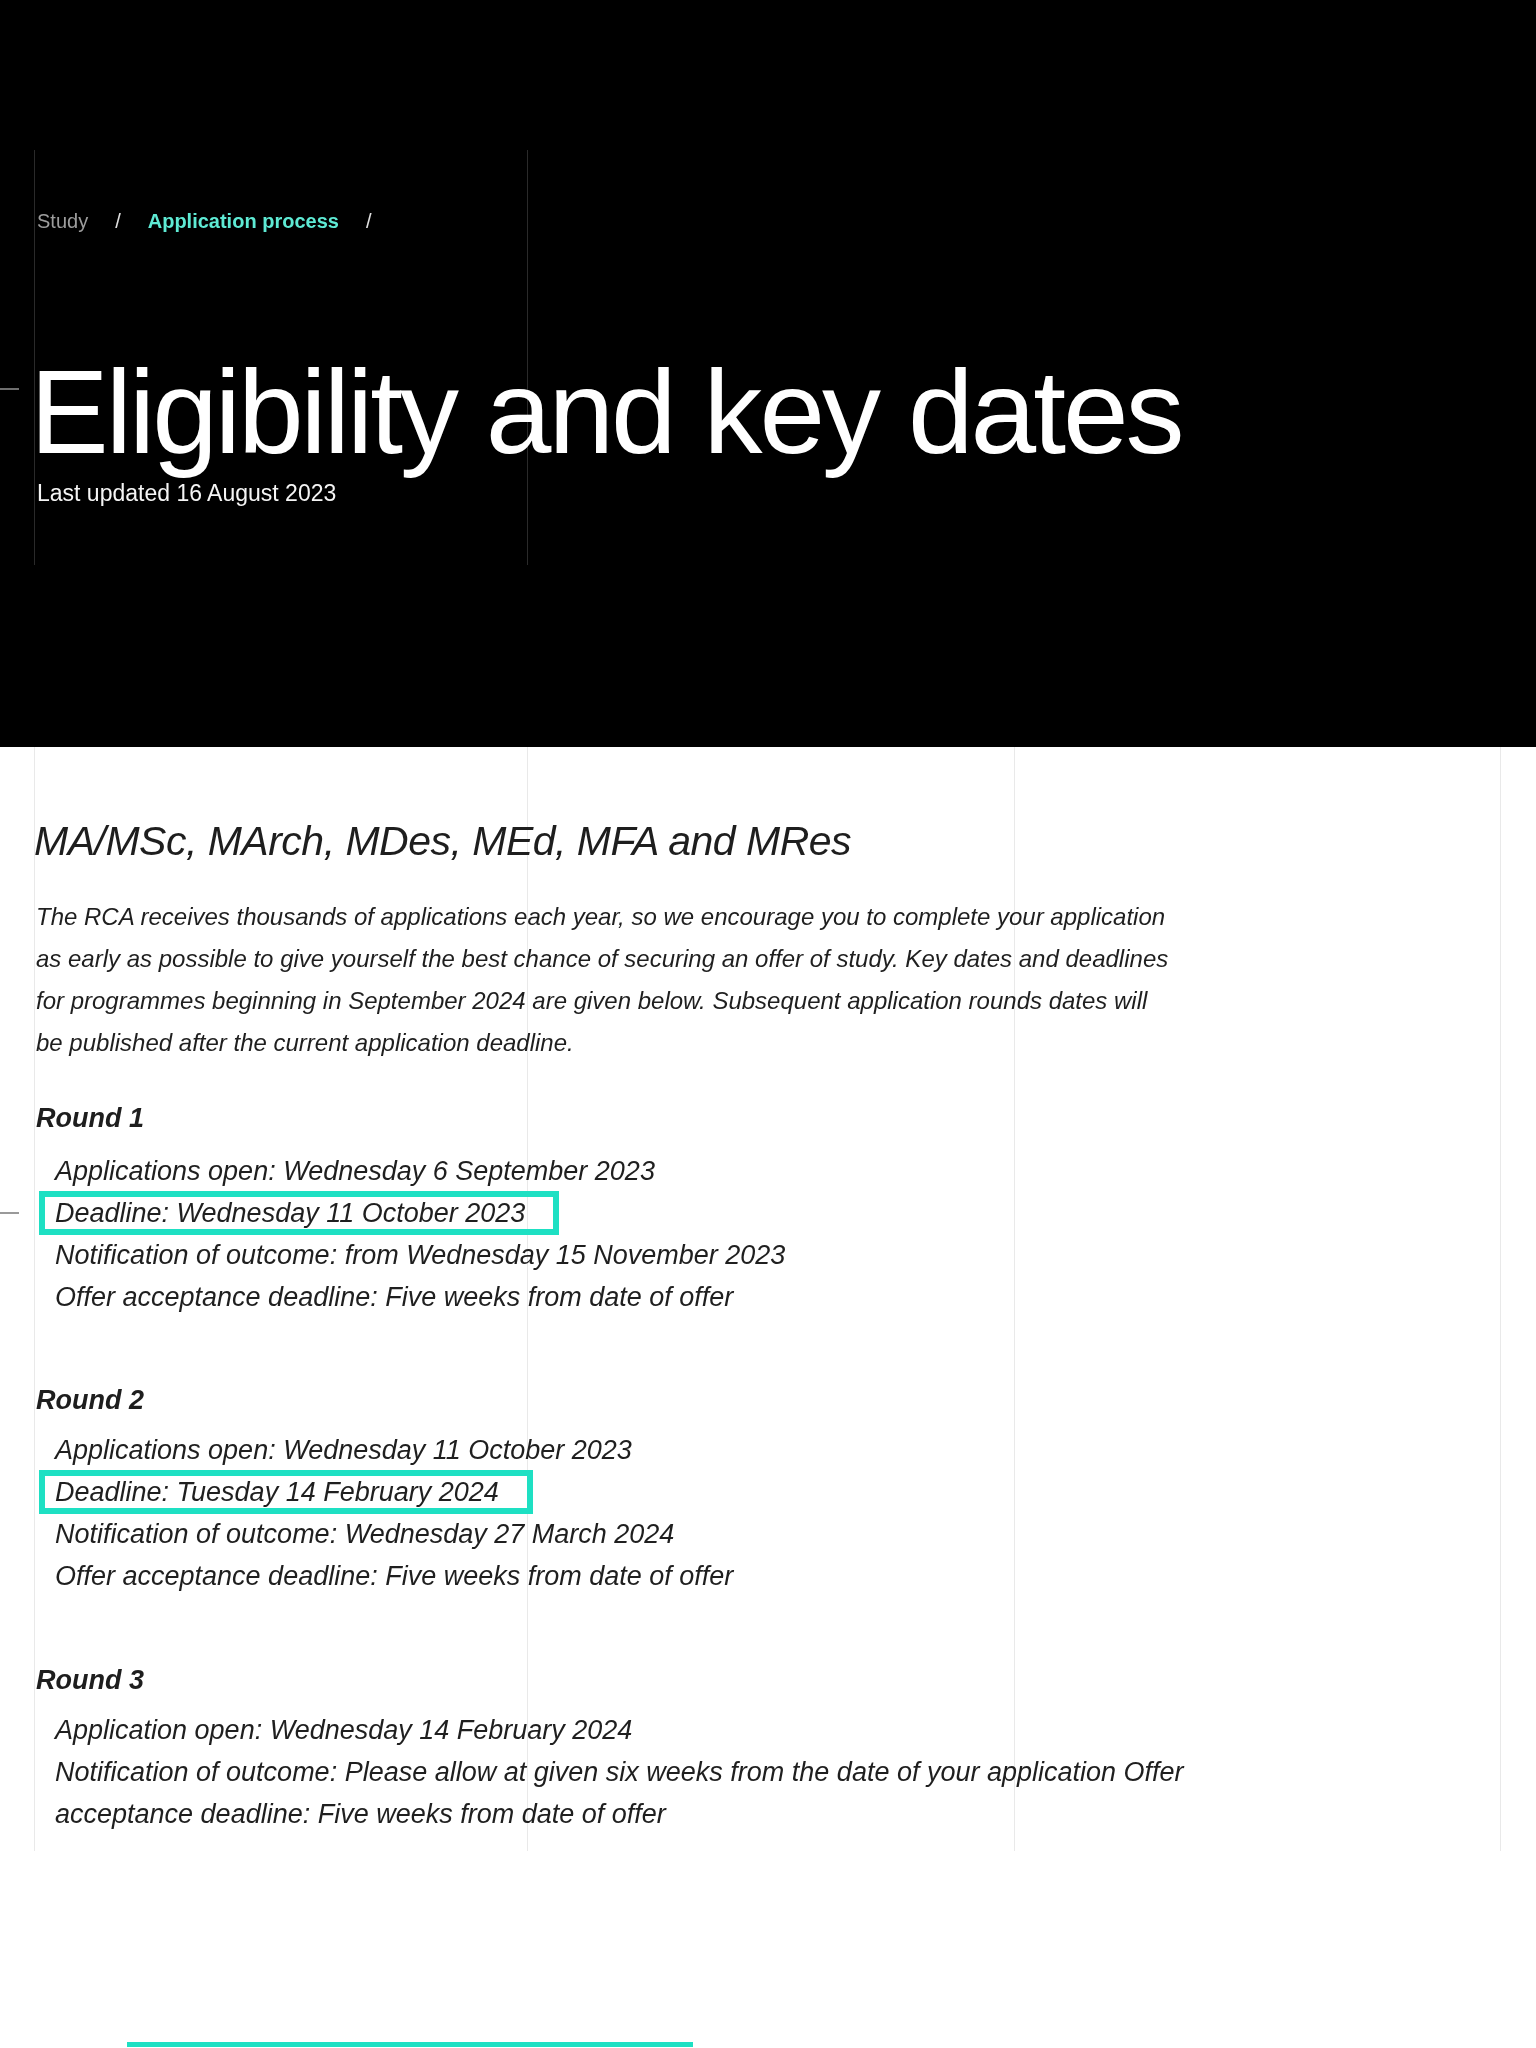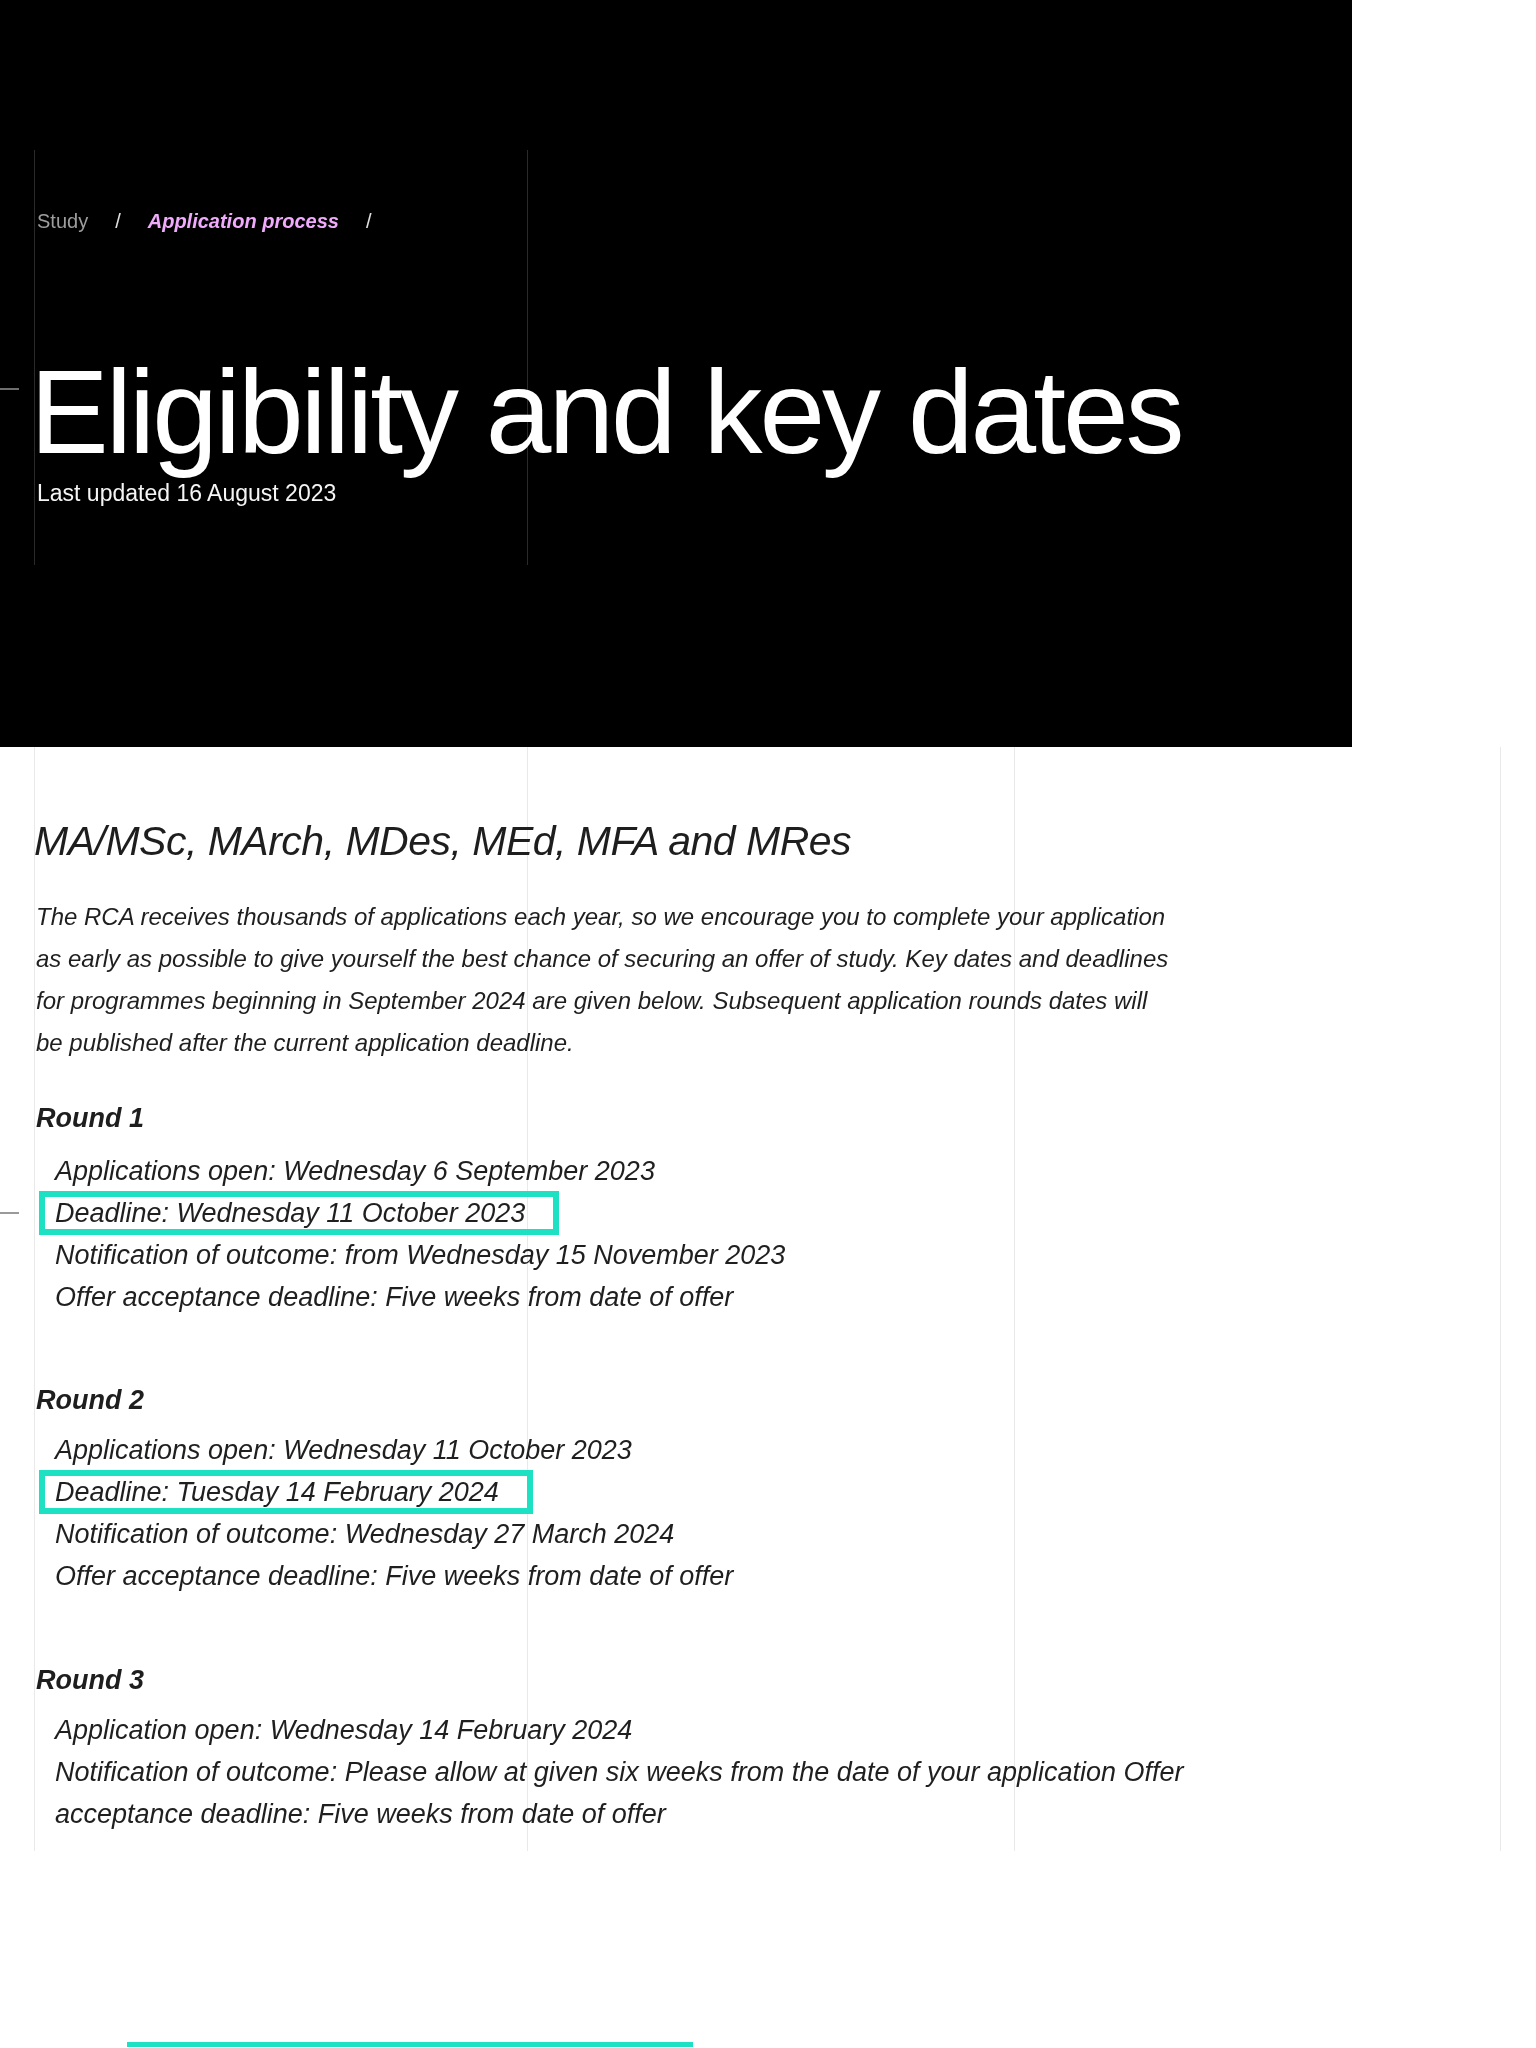--- a/index.html
+++ b/index.html
@@ -2,28 +2,28 @@
 <html><head>
 <meta charset="utf-8">
 <style>
   html,body{margin:0;padding:0;background:#ffffff;}
   body{width:1536px;height:2048px;position:relative;overflow:hidden;
        font-family:"Liberation Sans","DejaVu Sans",sans-serif;
        -webkit-font-smoothing:antialiased;}
   .page{position:absolute;inset:0;}
 
   
-  .hero{position:absolute;left:0;top:0;width:1352px;height:747px;background:#000000;}
+  .hero{position:absolute;left:0;top:0;width:1536px;height:747px;background:#000000;}
   .gridline-dark{position:absolute;top:150px;height:415px;width:1px;background:#2a2a2a;}
   .tick{position:absolute;left:0;width:19px;height:2px;}
   .tick-dark{background:#6e6e6e;top:388px;}
   .breadcrumb{position:absolute;left:37px;top:209px;display:inline-flex;gap:27px;
               font-size:20px;line-height:24px;}
   .bc-link{color:#9d9d9d;text-decoration:none;cursor:pointer;}
-  .bc-current{color:#f0abfc;font-weight:700;text-decoration:none;cursor:pointer;font-style:italic;}
+  .bc-current{color:#5eead4;font-weight:700;text-decoration:none;cursor:pointer;}
   .bc-sep{color:#e0e0e0;font-weight:400;}
   .hero-title{position:absolute;left:30px;top:274px;color:#ffffff;font-weight:400;
               font-size:118px;line-height:1;letter-spacing:-3px;white-space:nowrap;}
   .hero-meta{position:absolute;left:37px;top:480px;color:#f5f5f5;font-size:23px;line-height:26px;}
 
   
   .content{position:absolute;left:0;top:747px;width:1536px;height:1339px;background:#ffffff;font-style:italic;}
   .gridline-light{position:absolute;top:0;height:1104px;width:1px;background:#e9e9e9;}
   .tick-light{background:#9a9a9a;top:465px;}
   .section-title{position:absolute;left:34px;top:38px;color:#1e1e1e;font-weight:400;

